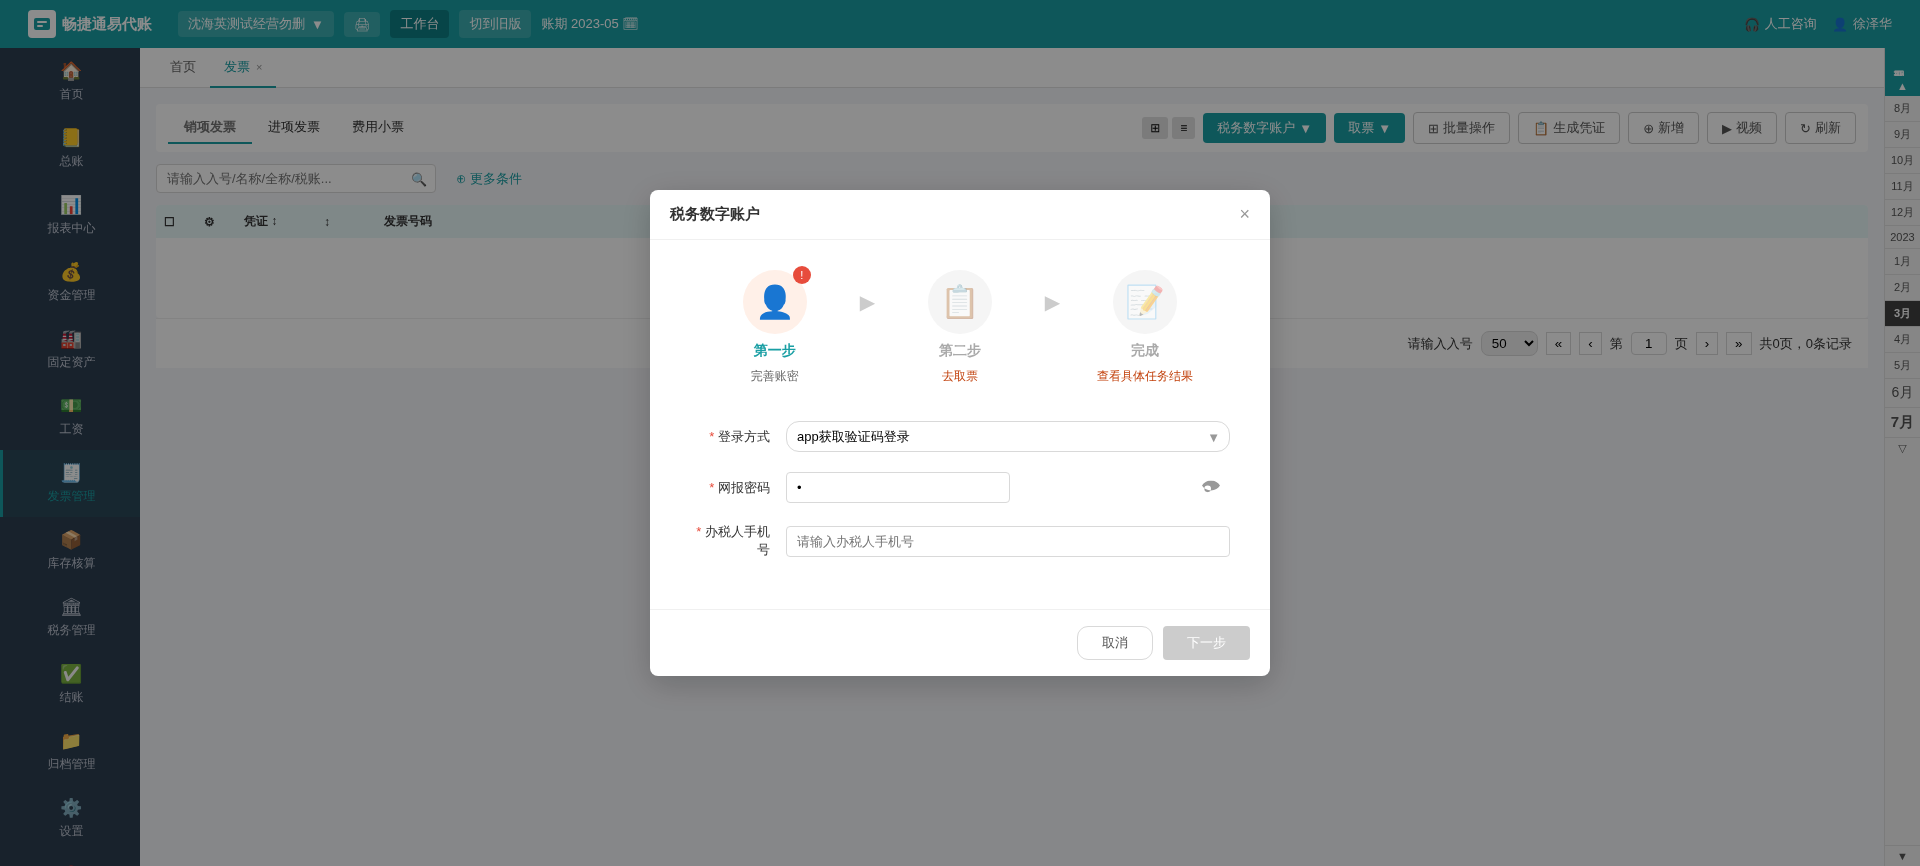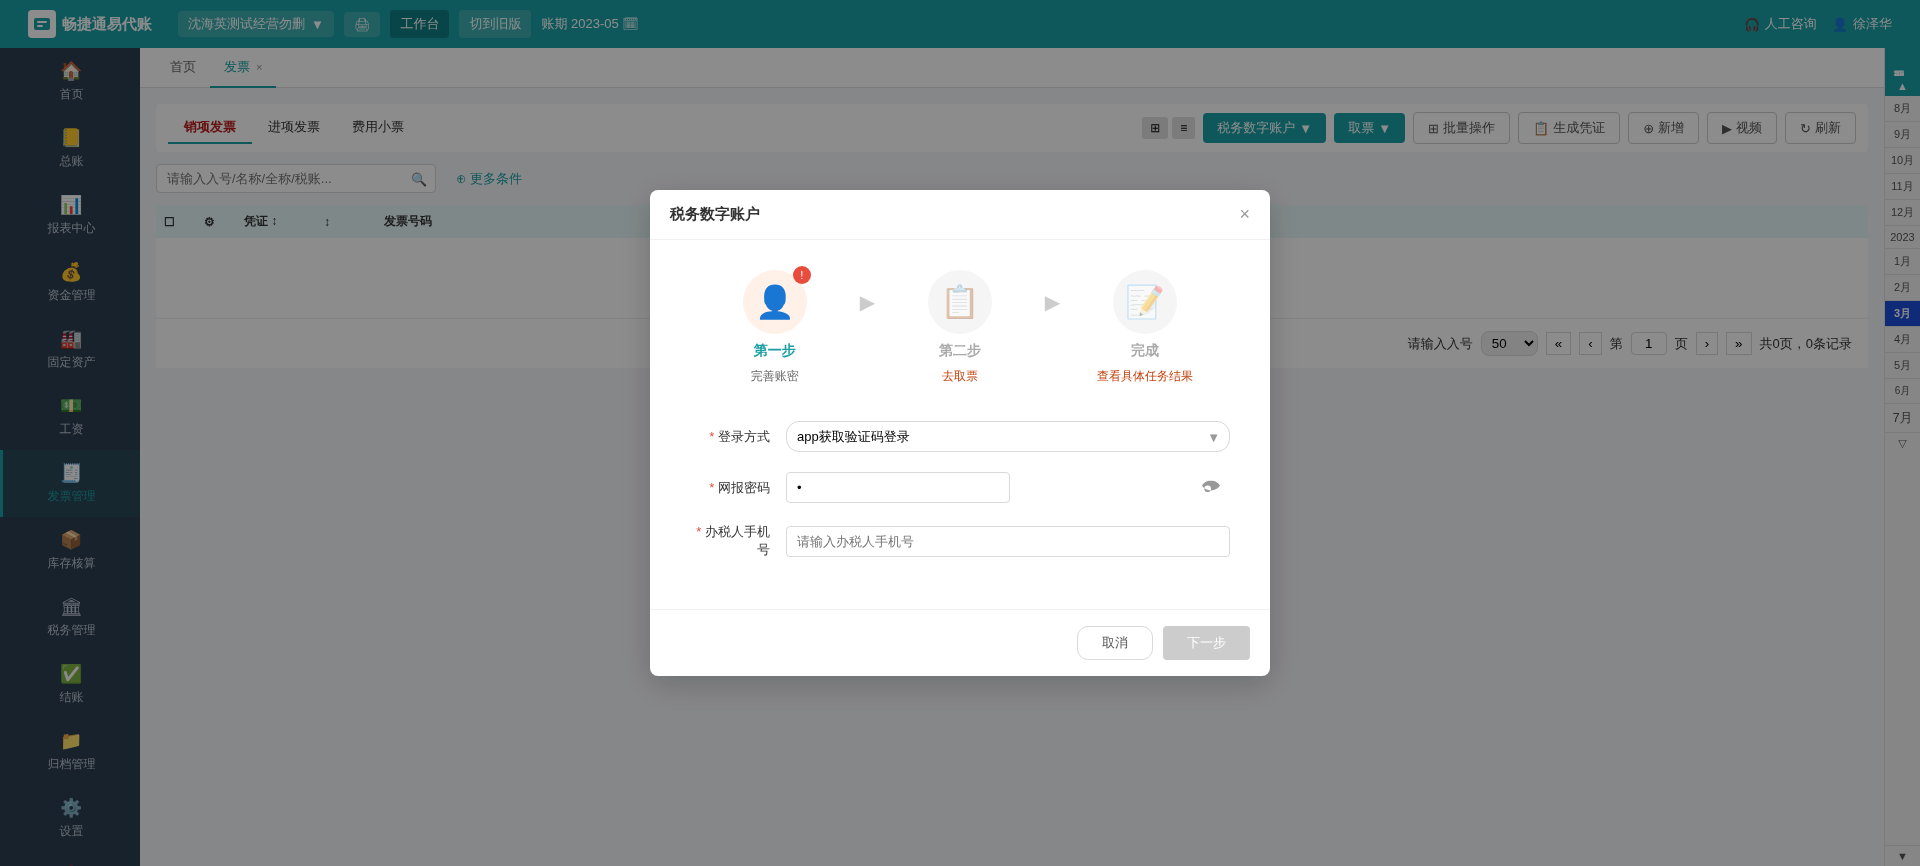--- a/index.html
+++ b/index.html
@@ -100,21 +100,21 @@
 
     
     .invoice-page { flex: 1; padding: 16px; overflow-y: auto; }
 
     
     .sub-tabs { display: flex; align-items: center; margin-bottom: 12px; gap: 0; }
     .sub-tab {
       padding: 6px 16px; cursor: pointer; font-size: 13px;
       color: #333; border-bottom: 2px solid transparent;
     }
-    .sub-tab.active { color: #b91c1c; border-bottom-color: #1a9fa4; font-weight: bold; }
+    .sub-tab.active { color: #737373; border-bottom-color: #1a9fa4; font-weight: bold; }
 
     .btn-teal {
       background: #1a9fa4; color: white; border: none;
       padding: 6px 14px; border-radius: 4px; cursor: pointer; font-size: 13px;
       display: flex; align-items: center; gap: 4px;
     }
     .btn-outline {
       background: white; color: #555; border: 1px solid #ccc;
       padding: 6px 14px; border-radius: 4px; cursor: pointer; font-size: 13px;
       display: flex; align-items: center; gap: 4px;
@@ -474,25 +474,25 @@
       <div style="padding:4px; text-align:center; font-size:11px; color:#fff; background:#1a9fa4; cursor:pointer;">▲</div>
       <div id="period-items-container">
           <div style="padding: 5px 2px; text-align: center; font-size: 11px; cursor: pointer; border-bottom: 1px solid rgb(224, 224, 224); color: rgb(85, 85, 85);">8月</div>
           <div style="padding: 5px 2px; text-align: center; font-size: 11px; cursor: pointer; border-bottom: 1px solid rgb(224, 224, 224); color: rgb(85, 85, 85);">9月</div>
           <div style="padding: 5px 2px; text-align: center; font-size: 11px; cursor: pointer; border-bottom: 1px solid rgb(224, 224, 224); color: rgb(85, 85, 85);">10月</div>
           <div style="padding: 5px 2px; text-align: center; font-size: 11px; cursor: pointer; border-bottom: 1px solid rgb(224, 224, 224); color: rgb(85, 85, 85);">11月</div>
           <div style="padding: 5px 2px; text-align: center; font-size: 11px; cursor: pointer; border-bottom: 1px solid rgb(224, 224, 224); color: rgb(85, 85, 85);">12月</div>
           <div style="padding: 5px 2px; text-align: center; font-size: 11px; cursor: pointer; border-bottom: 1px solid rgb(224, 224, 224); color: rgb(85, 85, 85);">2023</div>
           <div style="padding: 5px 2px; text-align: center; font-size: 11px; cursor: pointer; border-bottom: 1px solid rgb(224, 224, 224); color: rgb(85, 85, 85);">1月</div>
           <div style="padding: 5px 2px; text-align: center; font-size: 11px; cursor: pointer; border-bottom: 1px solid rgb(224, 224, 224); color: rgb(85, 85, 85);">2月</div>
-          <div style="padding: 5px 2px; text-align: center; font-size: 11px; cursor: pointer; border-bottom: 1px solid rgb(224, 224, 224); background: #1d4ed8; color: white; font-weight: bold;">3月</div>
+          <div style="padding: 5px 2px; text-align: center; font-size: 11px; cursor: pointer; border-bottom: 1px solid rgb(224, 224, 224); background: #404040; color: white; font-weight: bold;">3月</div>
           <div style="padding: 5px 2px; text-align: center; font-size: 11px; cursor: pointer; border-bottom: 1px solid rgb(224, 224, 224); color: rgb(85, 85, 85);">4月</div>
           <div style="padding: 5px 2px; text-align: center; font-size: 11px; cursor: pointer; border-bottom: 1px solid rgb(224, 224, 224); color: rgb(85, 85, 85);">5月</div>
-          <div style="padding: 5px 2px; text-align: center; font-size: 10px; cursor: pointer; border-bottom: 1px solid rgb(224, 224, 224); color: rgb(85, 85, 85);">6月</div>
-          <div style="padding: 5px 2px; text-align: center; font-size: 13px; cursor: pointer; border-bottom: 1px solid rgb(224, 224, 224); color: rgb(85, 85, 85);">7月</div>
+          <div style="padding: 5px 2px; text-align: center; font-size: 14px; cursor: pointer; border-bottom: 1px solid rgb(224, 224, 224); color: rgb(85, 85, 85);">6月</div>
+          <div style="padding: 5px 2px; text-align: center; font-size: 15px; cursor: pointer; border-bottom: 1px solid rgb(224, 224, 224); color: rgb(85, 85, 85); font-weight: bold;">7月</div>
         </div>
       <div style="padding:4px; text-align:center; font-size:11px; color:#555; cursor:pointer;">▽</div>
     </div>
     <div style="margin-top:auto; padding:4px; text-align:center; font-size:11px; color:#555; cursor:pointer; border-top:1px solid #e0e0e0;">▼</div>
   </div>
 
 </div>
 
 <div class="overlay">
   <div class="modal">

